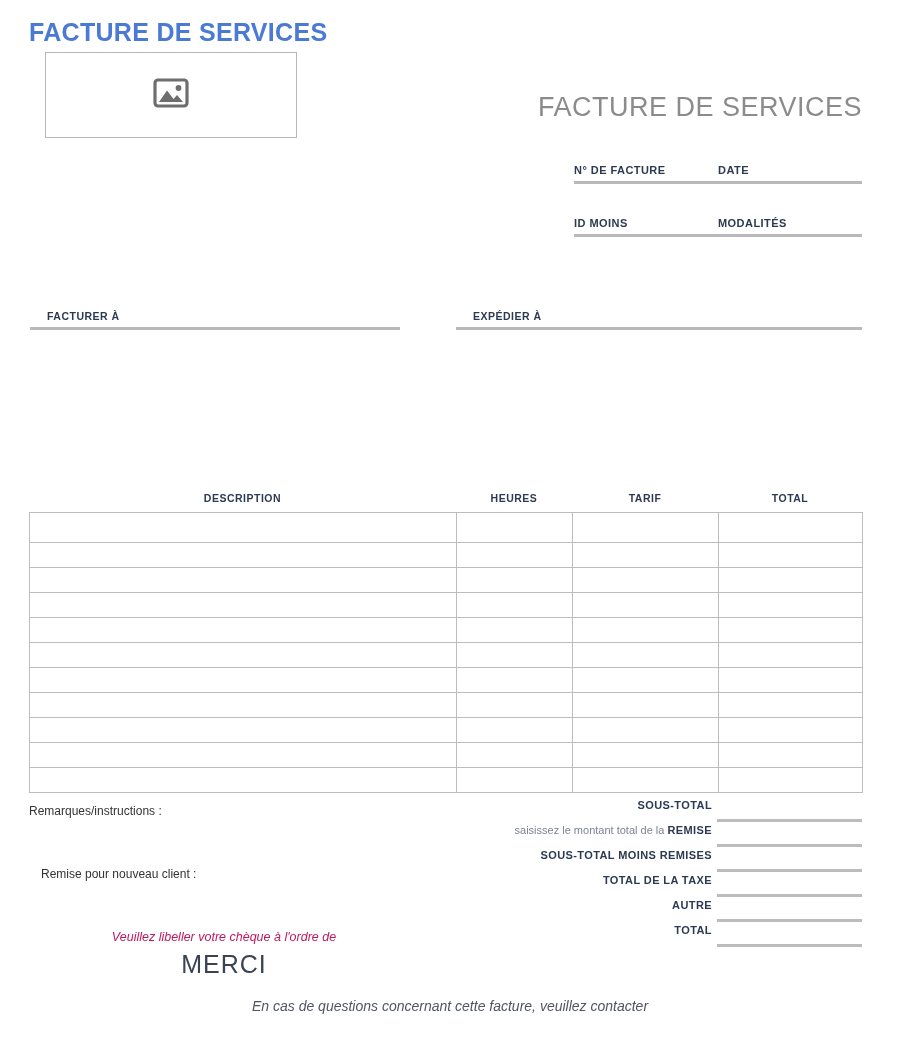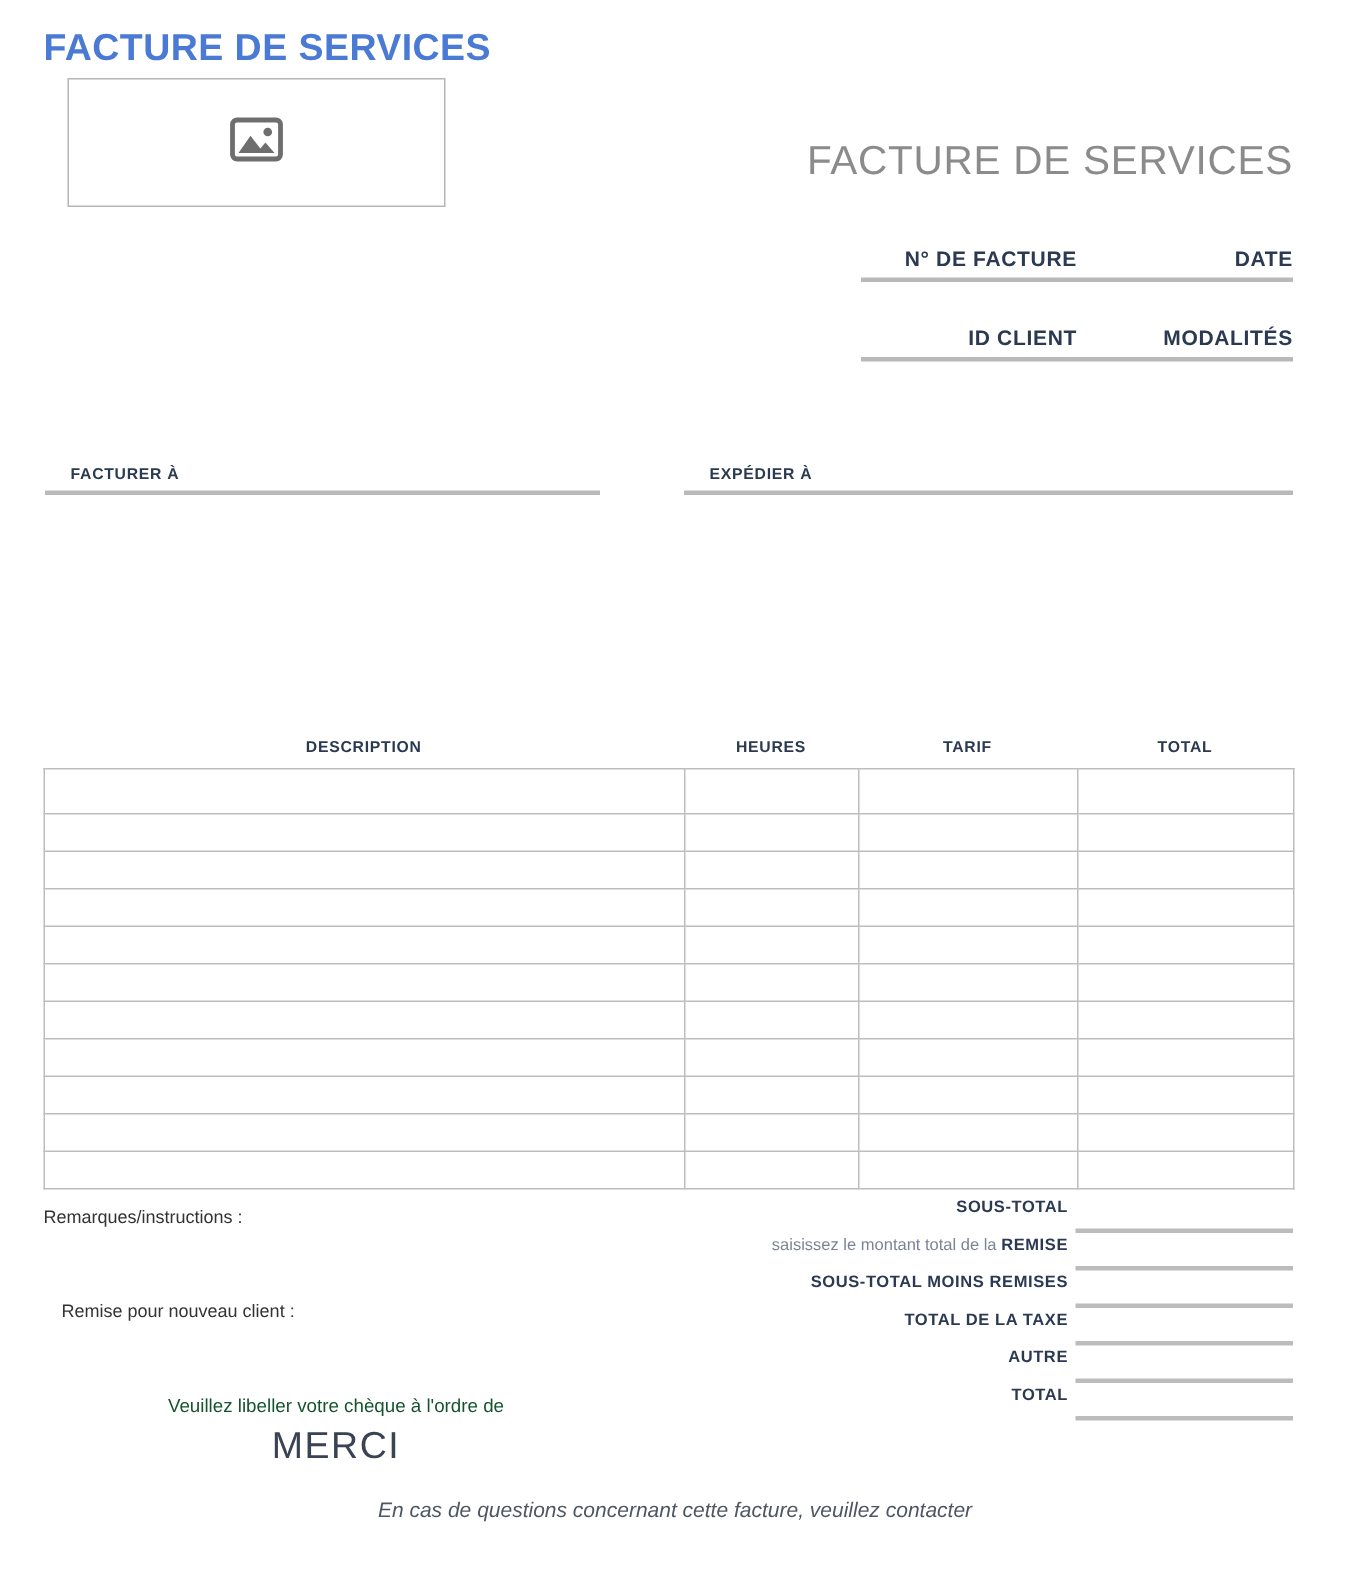--- a/index.html
+++ b/index.html
@@ -72,22 +72,22 @@
     width: 288px;
   }
   .meta-block.row1 { top: 164px; }
   .meta-block.row2 { top: 217px; }
   .meta-row {
     display: flex;
     width: 100%;
   }
   .meta-cell {
     flex: 1 1 50%;
-    text-align: right;
-    font-size: 14px;
+    text-align: left;
+    font-size: 11px;
     font-weight: bold;
     letter-spacing: 0.45px;
     color: #2b3a52;
     white-space: nowrap;
     padding-bottom: 5px;
   }
   .meta-rule {
     height: 3px;
     background: #b9b9b9;
     width: 100%;
@@ -162,21 +162,22 @@
   .note-remarks { left: 29px; top: 804px; }
   .note-discount { left: 41px; top: 867px; }
 
   .check-note {
     position: absolute;
     left: 29px;
     top: 930px;
     width: 390px;
     text-align: center;
     font-size: 12.5px;
-    color: #14532d;
+    font-style: italic;
+    color: #be185d;
     white-space: nowrap;
   }
   .merci {
     position: absolute;
     left: 29px;
     top: 950px;
     width: 390px;
     text-align: center;
     font-size: 25px;
     font-weight: 300;
@@ -248,21 +249,21 @@
   <div class="meta-block row1">
     <div class="meta-row">
       <div class="meta-cell">N° DE FACTURE</div>
       <div class="meta-cell">DATE</div>
     </div>
     <div class="meta-rule"></div>
   </div>
 
   <div class="meta-block row2">
     <div class="meta-row">
-      <div class="meta-cell">ID CLIENT</div>
+      <div class="meta-cell">ID MOINS</div>
       <div class="meta-cell">MODALITÉS</div>
     </div>
     <div class="meta-rule"></div>
   </div>
 
   <div class="addr bill">
     <div class="addr-label">FACTURER À</div>
     <div class="addr-rule"></div>
   </div>
 

